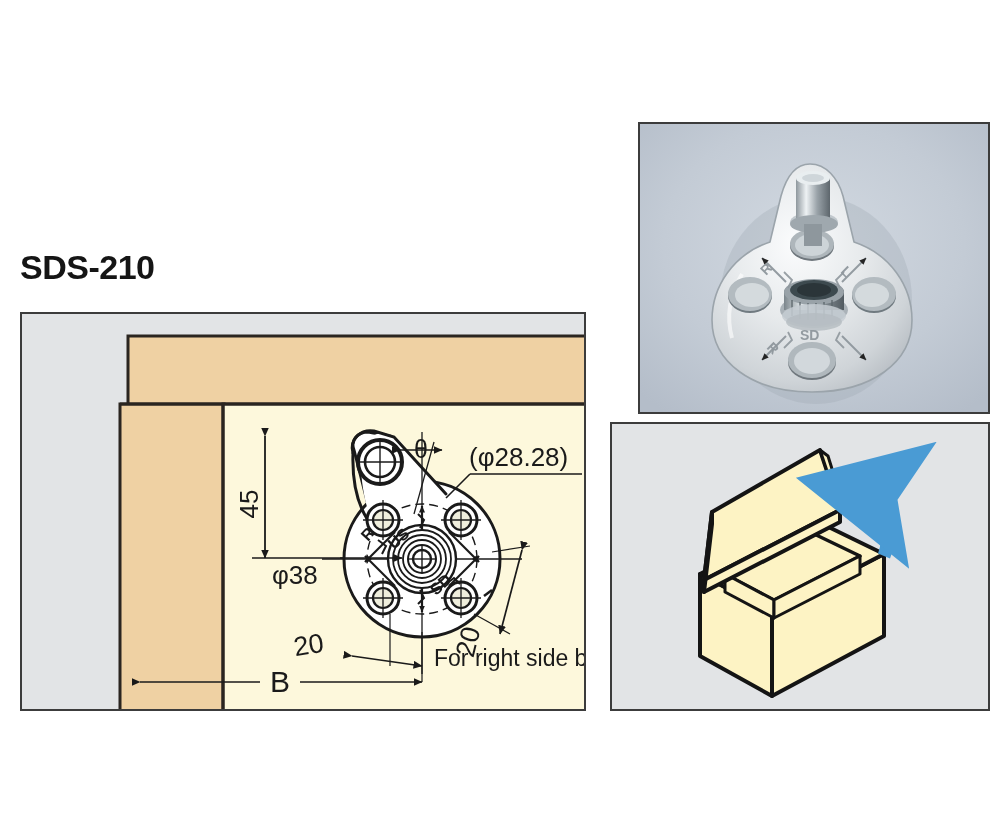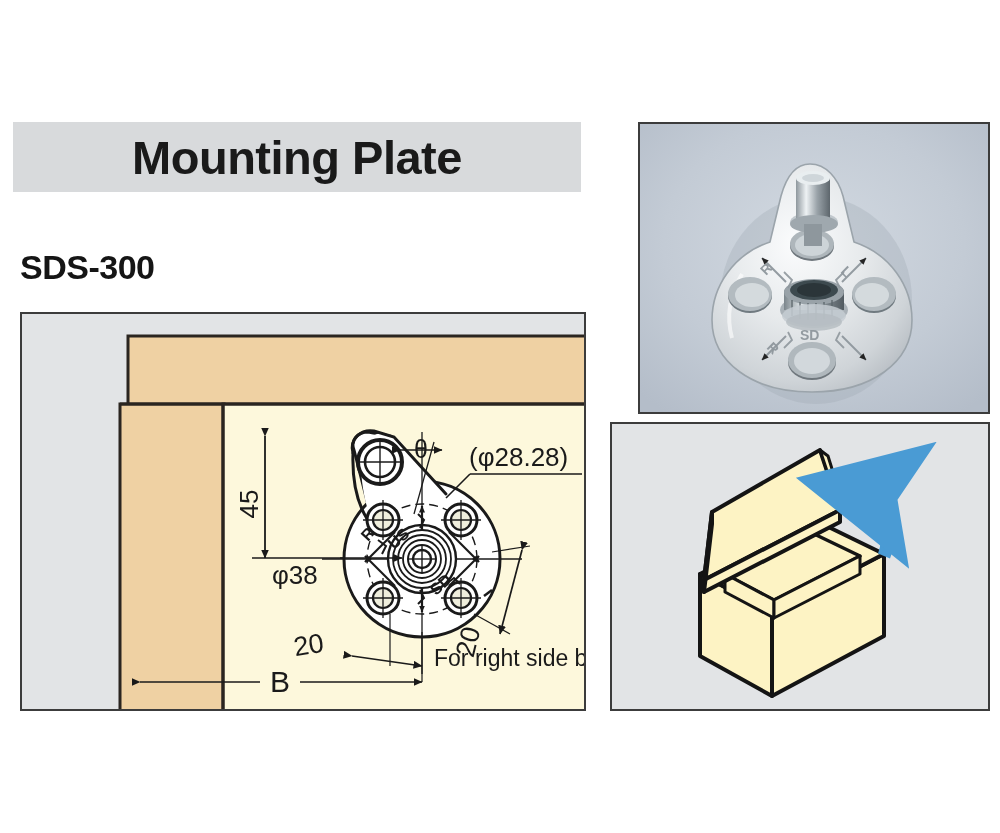--- a/index.html
+++ b/index.html
@@ -48,25 +48,22 @@
     position:absolute;left:0;top:0;right:0;bottom:0;
     background:
       radial-gradient(ellipse 70% 60% at 50% 45%, #cfd6de 0%, #c3cbd5 55%, #b9c2cd 100%);
   }
 </style>
 </head>
 <body>
 
 <div id="root">
 
-  <div class="title-bar">
-    <div class="title-text">Mounting Plate</div>
-  </div>
-
-  <div class="model-code">SDS-300</div>
+
+  <div class="model-code">SDS-210</div>
 
   <div class="panel" id="main-panel">
     <svg class="svgfill" viewBox="0 0 562 395" preserveAspectRatio="none">
       <defs>
         <marker id="ar" markerWidth="9" markerHeight="8" refX="8.5" refY="4" orient="auto" markerUnits="userSpaceOnUse">
           <path d="M0,0 L9,4 L0,8 Z" fill="#1a1a1a"></path>
         </marker>
         <marker id="arS" markerWidth="7" markerHeight="6" refX="6.5" refY="3" orient="auto" markerUnits="userSpaceOnUse">
           <path d="M0,0 L7,3 L0,6 Z" fill="#1a1a1a"></path>
         </marker>

